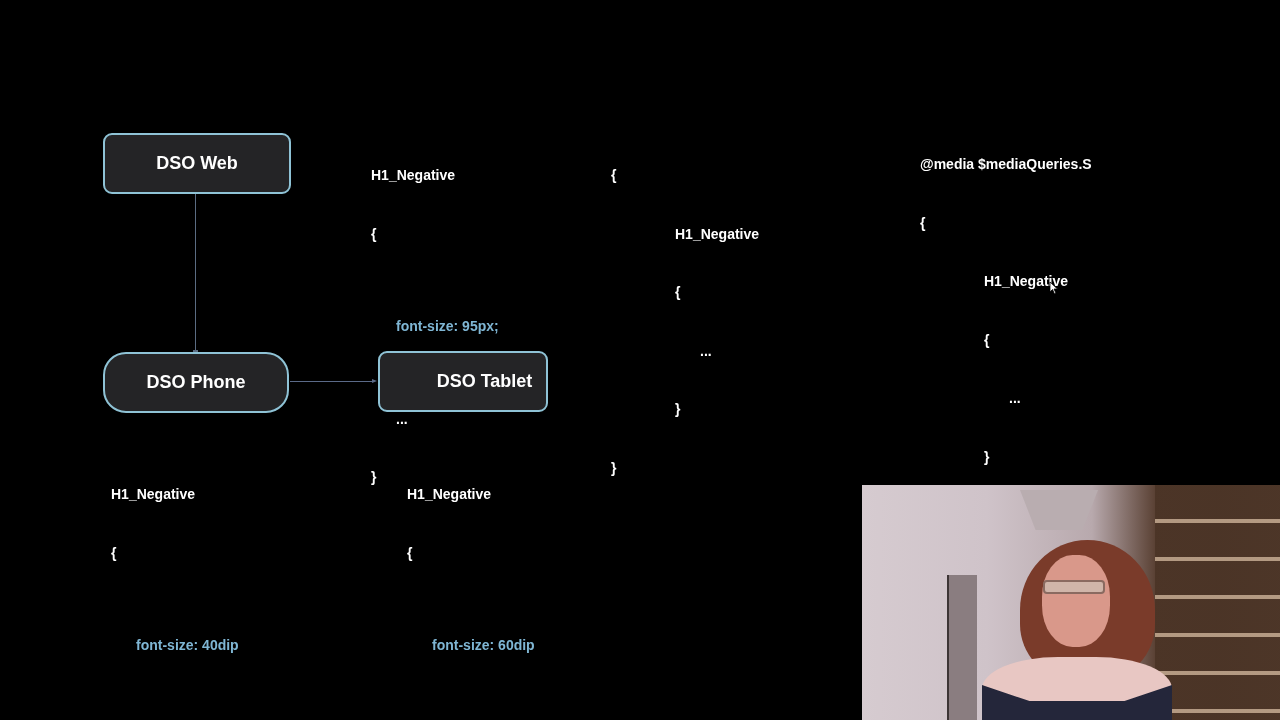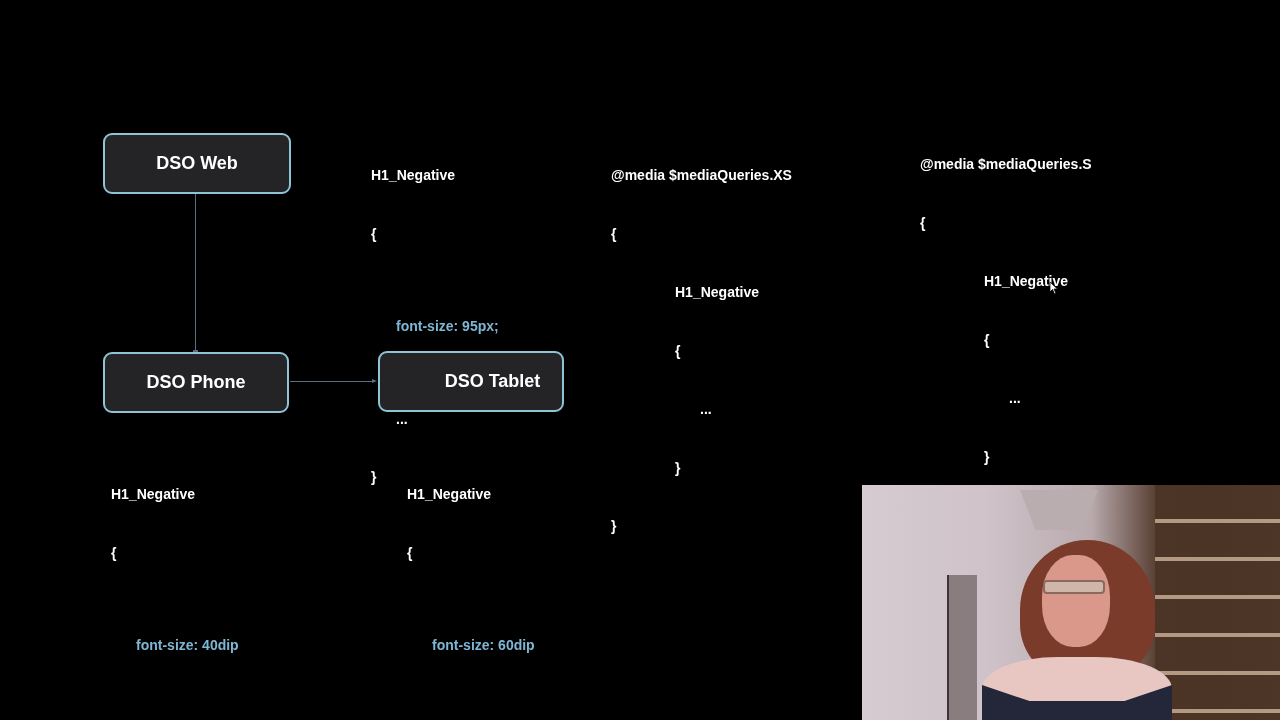--- a/index.html
+++ b/index.html
@@ -10,22 +10,22 @@
       position: absolute;
       height: 61px;
       background: #242426;
       border: 2px solid #8fc3d6;
       border-radius: 9px;
       display: flex; align-items: center; justify-content: center;
       font-weight: bold; font-size: 18px; color: #fff;
       cursor: pointer;
     }
     #node-web    { left: 103px; top: 133px; width: 188px; }
-    #node-phone  { left: 103px; top: 352px; width: 186px; }
-    #node-tablet { left: 378px; top: 351px; width: 186px; padding-left: 43px; }
+    #node-phone  { left: 103px; top: 352px; width: 186px; border-radius: 23px; }
+    #node-tablet { left: 378px; top: 351px; width: 170px; padding-left: 43px; }
 
     .connector-v {
       position: absolute; left: 195px; top: 194px; width: 1px; height: 158px;
       background: #5b6c82;
     }
     .connector-v::after {
       content: ""; position: absolute; left: -2px; bottom: -1px;
       width: 5px; height: 3px; background: #5b6c82;
     }
     .connector-h {
@@ -115,21 +115,20 @@
 
 <div id="code-web" class="code">
   <span class="line">H1_Negative</span>
   <span class="line">{</span>
   <span class="line i1 prop">font-size: 95px;</span>
   <span class="line i1">...</span>
   <span class="line">}</span>
 </div>
 
 <div id="code-xs" class="code">
-  <span class="line">@media $mediaQueries.XS</span>
   <span class="line">{</span>
   <span class="line i2">H1_Negative</span>
   <span class="line i2">{</span>
   <span class="line i3">...</span>
   <span class="line i2">}</span>
   <span class="line">}</span>
 </div>
 
 <div id="code-s" class="code">
   <span class="line">@media $mediaQueries.S</span>

